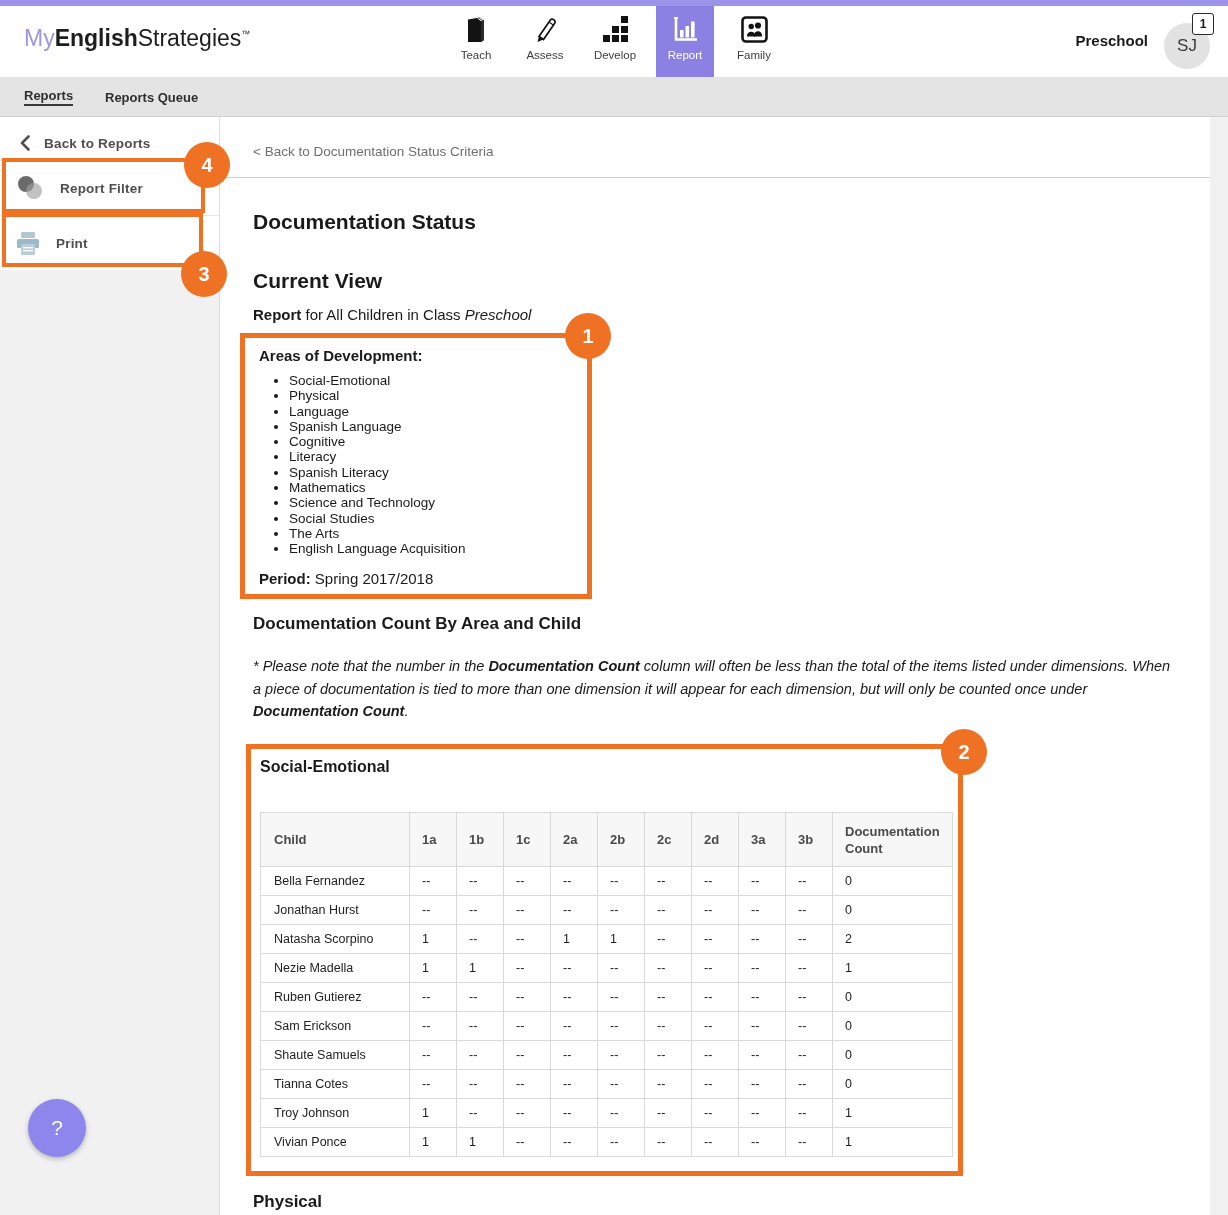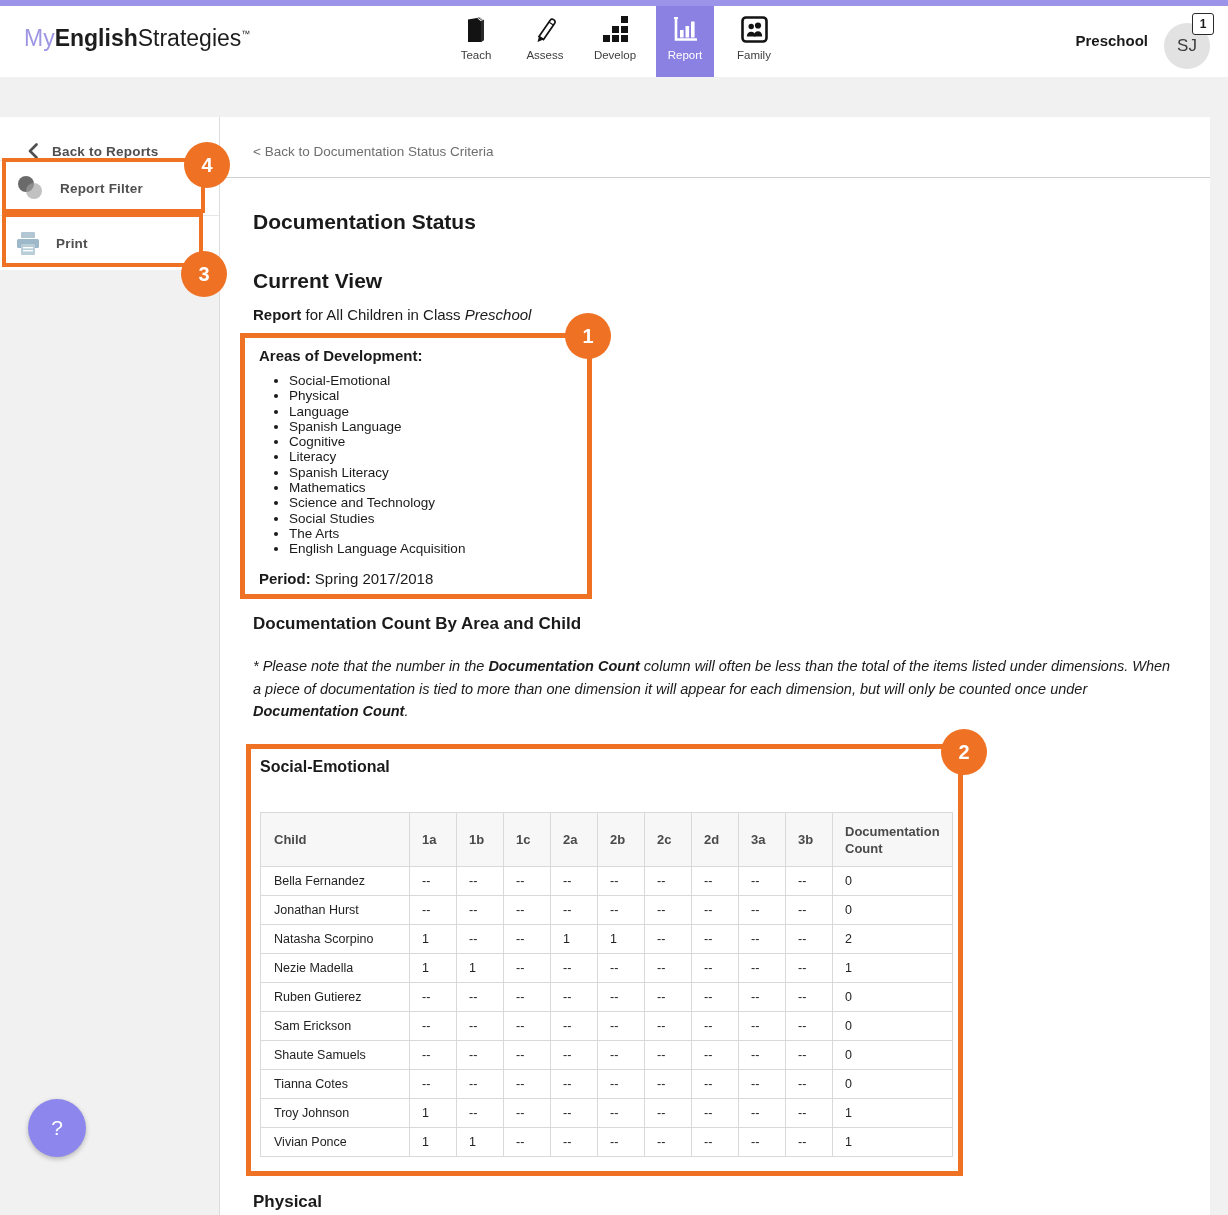--- a/index.html
+++ b/index.html
@@ -29,21 +29,21 @@
   .subnav { position:absolute; left:0; top:77px; width:1228px; height:40px; background:#e4e4e4; border-bottom:1px solid #d0d0d0; }
   .subnav-tab { position:absolute; top:0; height:40px; display:flex; align-items:center; font-size:13px; font-weight:700; color:#2f2f2f; cursor:pointer; }
   .subnav-tab.t1 { left:24px; }
   .subnav-tab.t2 { left:105px; }
   .subnav-tab.active span { border-bottom:2px solid #3a3a3a; padding-bottom:1px; }
 
   
   .sidebar { position:absolute; left:0; top:117px; width:220px; height:1098px; background:#f1f1f1; border-right:1px solid #dddddd; }
   .sidebar-panel { position:absolute; left:0; top:0; width:219px; height:153px; background:#ffffff; }
   .side-row { position:absolute; left:0; width:219px; display:flex; align-items:center; cursor:pointer; }
-  .row-back { top:16px; height:36px;margin-left:8px; }
+  .row-back { top:8px; height:36px; }
   .row-filter { top:44px; height:54px; }
   .row-print { top:99px; height:54px; }
   .side-divider { position:absolute; left:0; width:219px; height:1px; background:#e6e6e6; }
   .sd1 { top:43px; } .sd2 { top:98px; }
   .side-chevron { margin-left:20px; display:flex; align-items:center; }
   .side-label { margin-left:16px; font-size:13.5px; font-weight:700; color:#4f4f4f; letter-spacing:.2px; }
   .row-back .side-label { margin-left:14px; }
   .filter-icon { position:relative; width:26px; height:24px; margin-left:18px; flex:none; }
   .filter-icon .c1 { position:absolute; left:0; top:0; width:16px; height:16px; border-radius:50%; background:#6a6a6a; }
   .filter-icon .c2 { position:absolute; left:8px; top:7px; width:16px; height:16px; border-radius:50%; background:#9f9f9f; opacity:.65; }
@@ -166,20 +166,28 @@
       <span class="nav-label">Family</span>
     </div>
 
     <div class="class-name">Preschool</div>
     <div class="avatar">
         <span>SJ</span>
       </div>
     <div class="avatar-badge">1</div>
   </header>
 
+  <div class="subnav">
+    <div class="subnav-tab t1 active">
+        <span>Reports</span>
+      </div>
+    <div class="subnav-tab t2">
+        <span>Reports Queue</span>
+      </div>
+  </div>
 
   <aside class="sidebar">
     <div class="sidebar-panel">
       <div class="side-row row-back">
         <span class="side-chevron">
           <svg width="10" height="16" viewBox="0 0 10 16" fill="none">
               <path d="M8.5 1.5 L2 8 L8.5 14.5" stroke="#4f4f4f" stroke-width="2.6" stroke-linecap="round" stroke-linejoin="round"></path>
             </svg>
         </span>
         <span class="side-label">Back to Reports</span>

